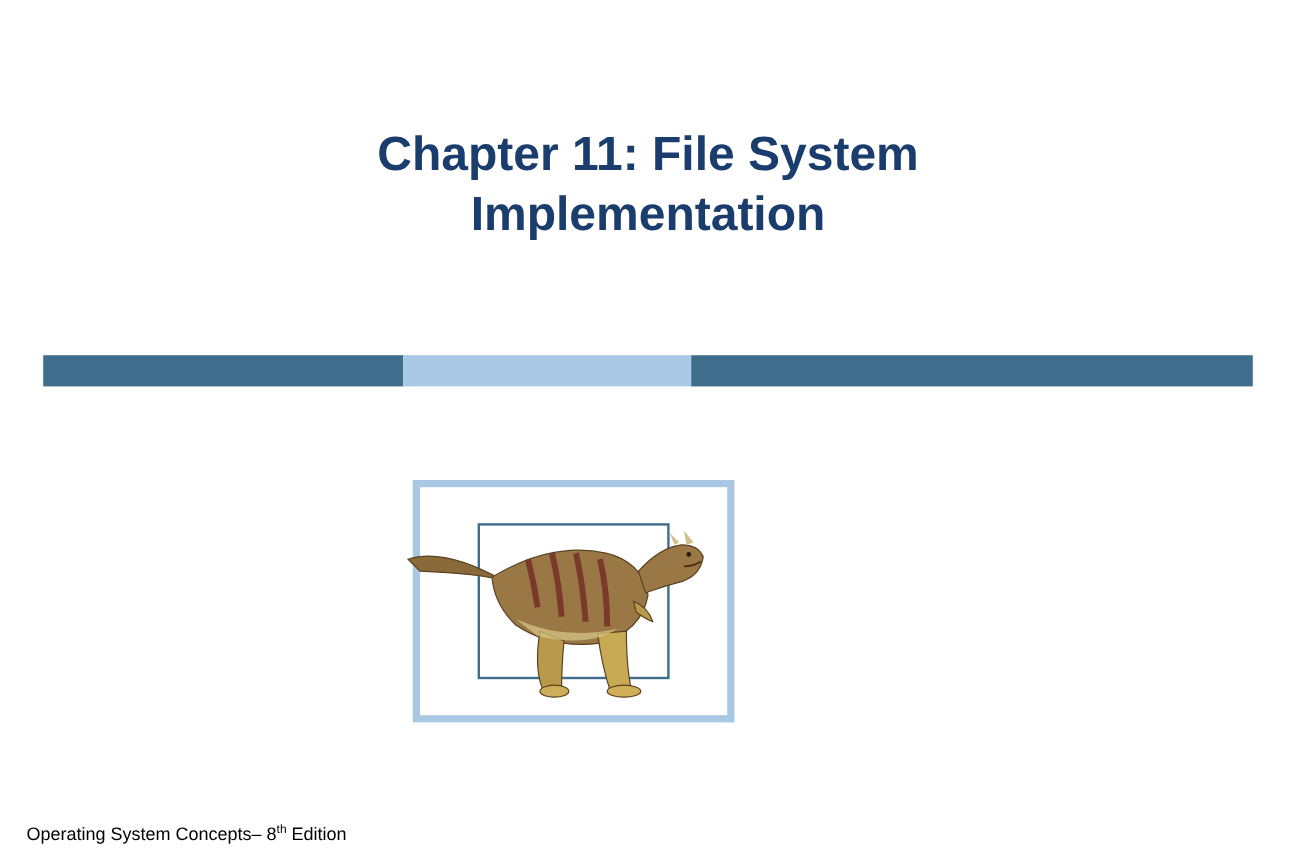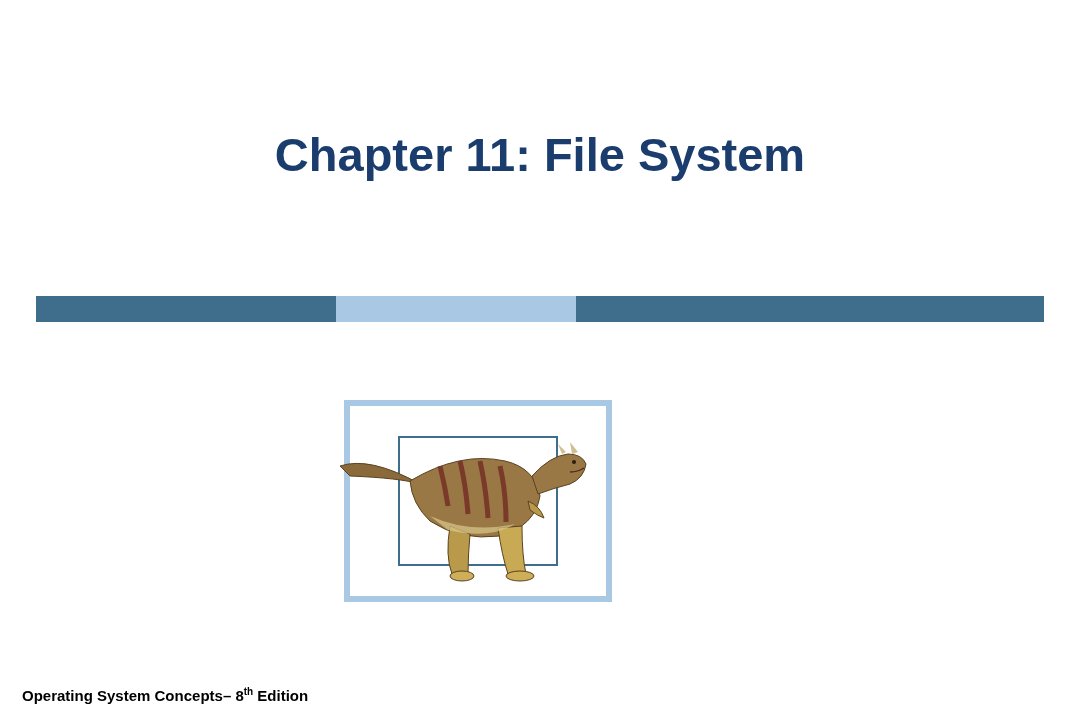--- a/index.html
+++ b/index.html
@@ -6,25 +6,25 @@
   body {
     width: 1080px;
     height: 720px;
     background: #ffffff;
     font-family: Arial, Helvetica, sans-serif;
     position: relative;
     overflow: hidden;
   }
   .title {
     position: absolute;
-    top: 126px;
+    top: 104px;
     left: 0;
     width: 100%;
     text-align: center;
-    font-size: 47px;
+    font-size: 40px;
     font-weight: bold;
     color: #1a3d6d;
     line-height: 1.25;
   }
   .divider {
     position: absolute;
     top: 296px;
     left: 36px;
     width: 1008px;
     height: 26px;
@@ -76,33 +76,34 @@
   }
   .footer {
     position: absolute;
     bottom: 16px;
     left: 22px;
     right: 22px;
     display: flex;
     justify-content: space-between;
     align-items: flex-end;
     font-size: 15px;
-    font-weight: bold;
+    font-weight: normal;
     color: #000;
   }
   .footer-left sup {
     font-size: 10px;
     vertical-align: super;
   }
 </style>
 </head>
 <body>
 
 <div class="title">
   <span>Chapter 11:  File System</span><br>
+  <span>Implementation</span>
 </div>
 
 <div class="divider">
   <div class="seg-dark-left"></div>
   <div class="seg-light"></div>
   <div class="seg-dark-right"></div>
 </div>
 
 <div class="image-frame">
   <div class="image-inset">

